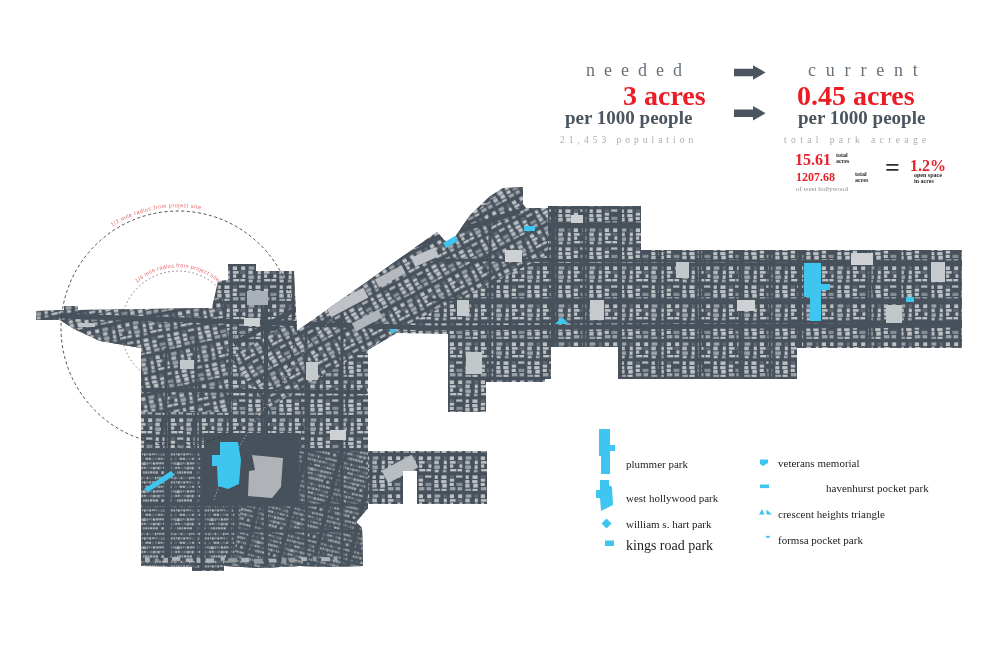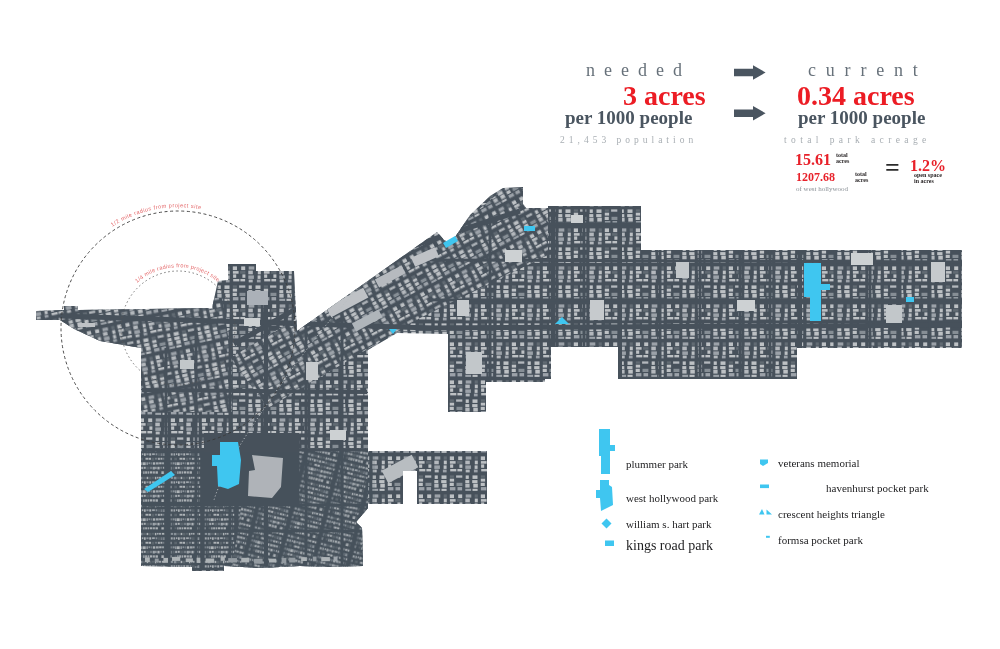--- a/index.html
+++ b/index.html
@@ -252,21 +252,21 @@
   <rect x="766" y="535.8" width="3.8" height="2"></rect>
 </g>
 </svg>
 
 <div class="t" style="left:586px;top:60px;font-size:18px;letter-spacing:9px;color:#67717a;">needed</div>
 <div class="t" style="left:587px;top:80px;font-size:28px;font-weight:bold;color:#ec1c24;margin-left:36px;">3 acres</div>
 <div class="t" style="left:565px;top:107px;font-size:19px;font-weight:bold;color:#4a5560;">per 1000 people</div>
 <div class="t" style="left:560px;top:135px;font-size:9.5px;letter-spacing:4px;color:#a8aeb3;">21,453 population</div>
 
 <div class="t" style="left:808px;top:60px;font-size:18px;letter-spacing:9.8px;color:#67717a;">current</div>
-<div class="t" style="left:797px;top:80px;font-size:28px;font-weight:bold;color:#ec1c24;">0.34 acres</div>
+<div class="t" style="left:797px;top:80px;font-size:28px;font-weight:bold;color:#ec1c24;">0.45 acres</div>
 <div class="t" style="left:798px;top:107px;font-size:19px;font-weight:bold;color:#4a5560;">per 1000 people</div>
 <div class="t" style="left:784px;top:135px;font-size:9.5px;letter-spacing:4.4px;color:#a8aeb3;">total park acreage</div>
 <div class="t" style="left:795px;top:151px;font-size:16px;font-weight:bold;color:#e8212a;">15.61</div>
 <div class="t" style="left:836px;top:152px;font-size:6px;font-weight:bold;color:#231f20;line-height:6px;">total<br>acres</div>
 <div class="t" style="left:796px;top:170px;font-size:12px;font-weight:bold;color:#e8212a;text-align:right;">1207.68</div>
 <div class="t" style="left:855px;top:171px;font-size:6px;font-weight:bold;color:#231f20;line-height:6px;">total<br>acres</div>
 <div class="t" style="left:885px;top:153px;font-size:26px;font-weight:bold;color:#2b2b2b;">=</div>
 <div class="t" style="left:910px;top:157px;font-size:16px;font-weight:bold;color:#e8212a;">1.2%</div>
 <div class="t" style="left:914px;top:172px;font-size:6px;font-weight:bold;color:#231f20;line-height:6px;">open space<br>in acres</div>
 <div class="t" style="left:796px;top:185px;font-size:7px;color:#8a9096;">of west hollywood</div>

